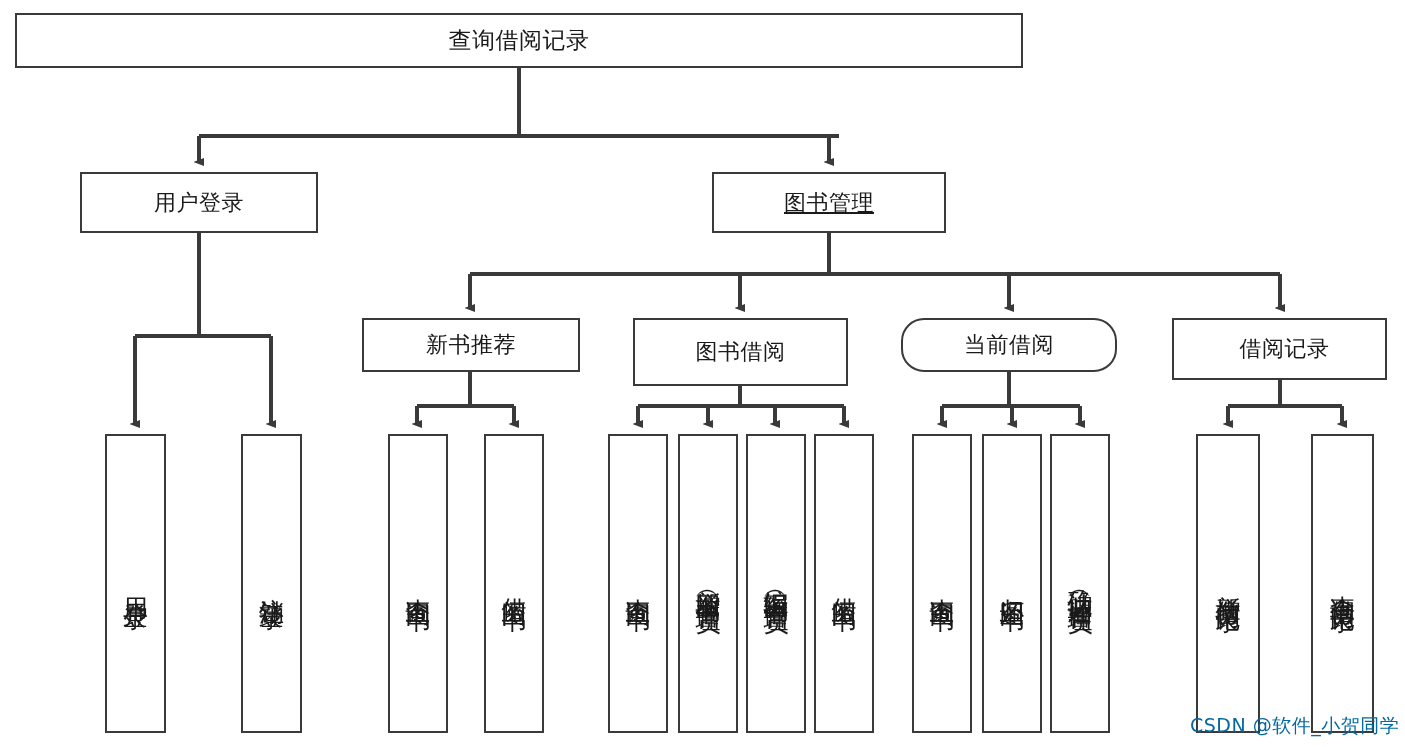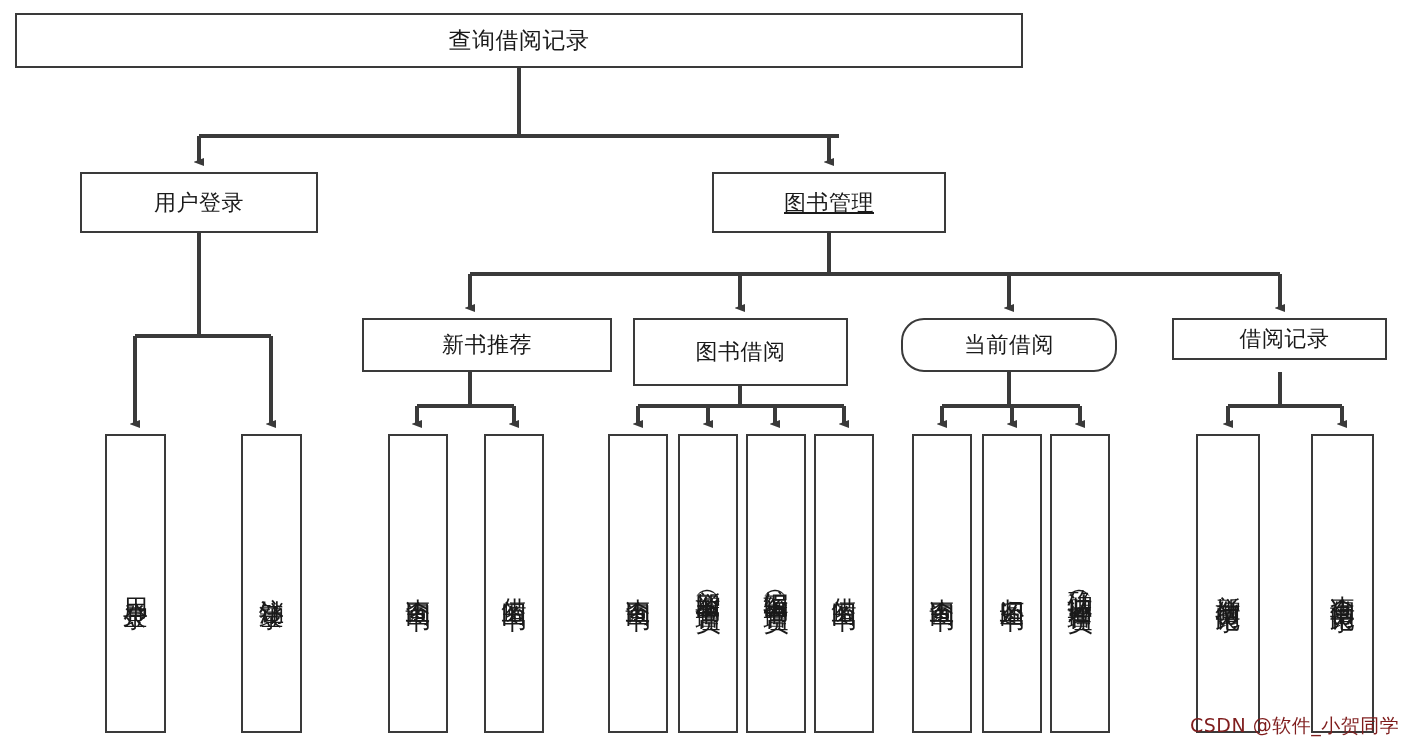--- a/index.html
+++ b/index.html
@@ -57,21 +57,21 @@
     font-size: 25px;
     letter-spacing: 3px;
     line-height: 1;
     white-space: nowrap;
   }
   #watermark {
     position: absolute;
     left: 1190px;
     top: 713px;
     font-size: 19px;
-    color: #7f1d1d;
+    color: #0369a1;
     white-space: nowrap;
     letter-spacing: 0.5px;
   }
 </style>
 </head>
 <body>
 
 <div id="canvas">
 
   <svg id="edges" viewBox="0 0 1405 747" xmlns="http://www.w3.org/2000/svg">
@@ -128,30 +128,30 @@
     <span class="label">查询借阅记录</span>
   </div>
 
   <div class="node h" style="left:80px; top:172px; width:238px; height:61px;">
     <span class="label">用户登录</span>
   </div>
   <div class="node h" style="left:712px; top:172px; width:234px; height:61px;text-decoration:underline;">
     <span class="label">图书管理</span>
   </div>
 
-  <div class="node h" style="left:362px; top:318px; width:250px; height:54px;">
+  <div class="node h" style="left:362px; top:318px; width:218px; height:54px;">
     <span class="label">新书推荐</span>
   </div>
   <div class="node h" style="left:633px; top:318px; width:215px; height:68px;">
     <span class="label">图书借阅</span>
   </div>
   <div class="node h" style="left:901px; top:318px; width:216px; height:54px;border-radius:23px;">
     <span class="label">当前借阅</span>
   </div>
-  <div class="node h" style="left:1172px; top:318px; width:215px; height:42px;padding-left:10px;">
+  <div class="node h" style="left:1172px; top:318px; width:215px; height:62px;padding-left:10px;">
     <span class="label">借阅记录</span>
   </div>
 
   <div class="node v" style="left:105px; top:434px; width:61px; height:299px;">
     <span class="label" style="font-size: 25px; letter-spacing: 3px;">用户登录</span>
   </div>
   <div class="node v" style="left:241px; top:434px; width:61px; height:299px;">
     <span class="label" style="font-size: 25px; letter-spacing: 3px;">注销登录</span>
   </div>
 

